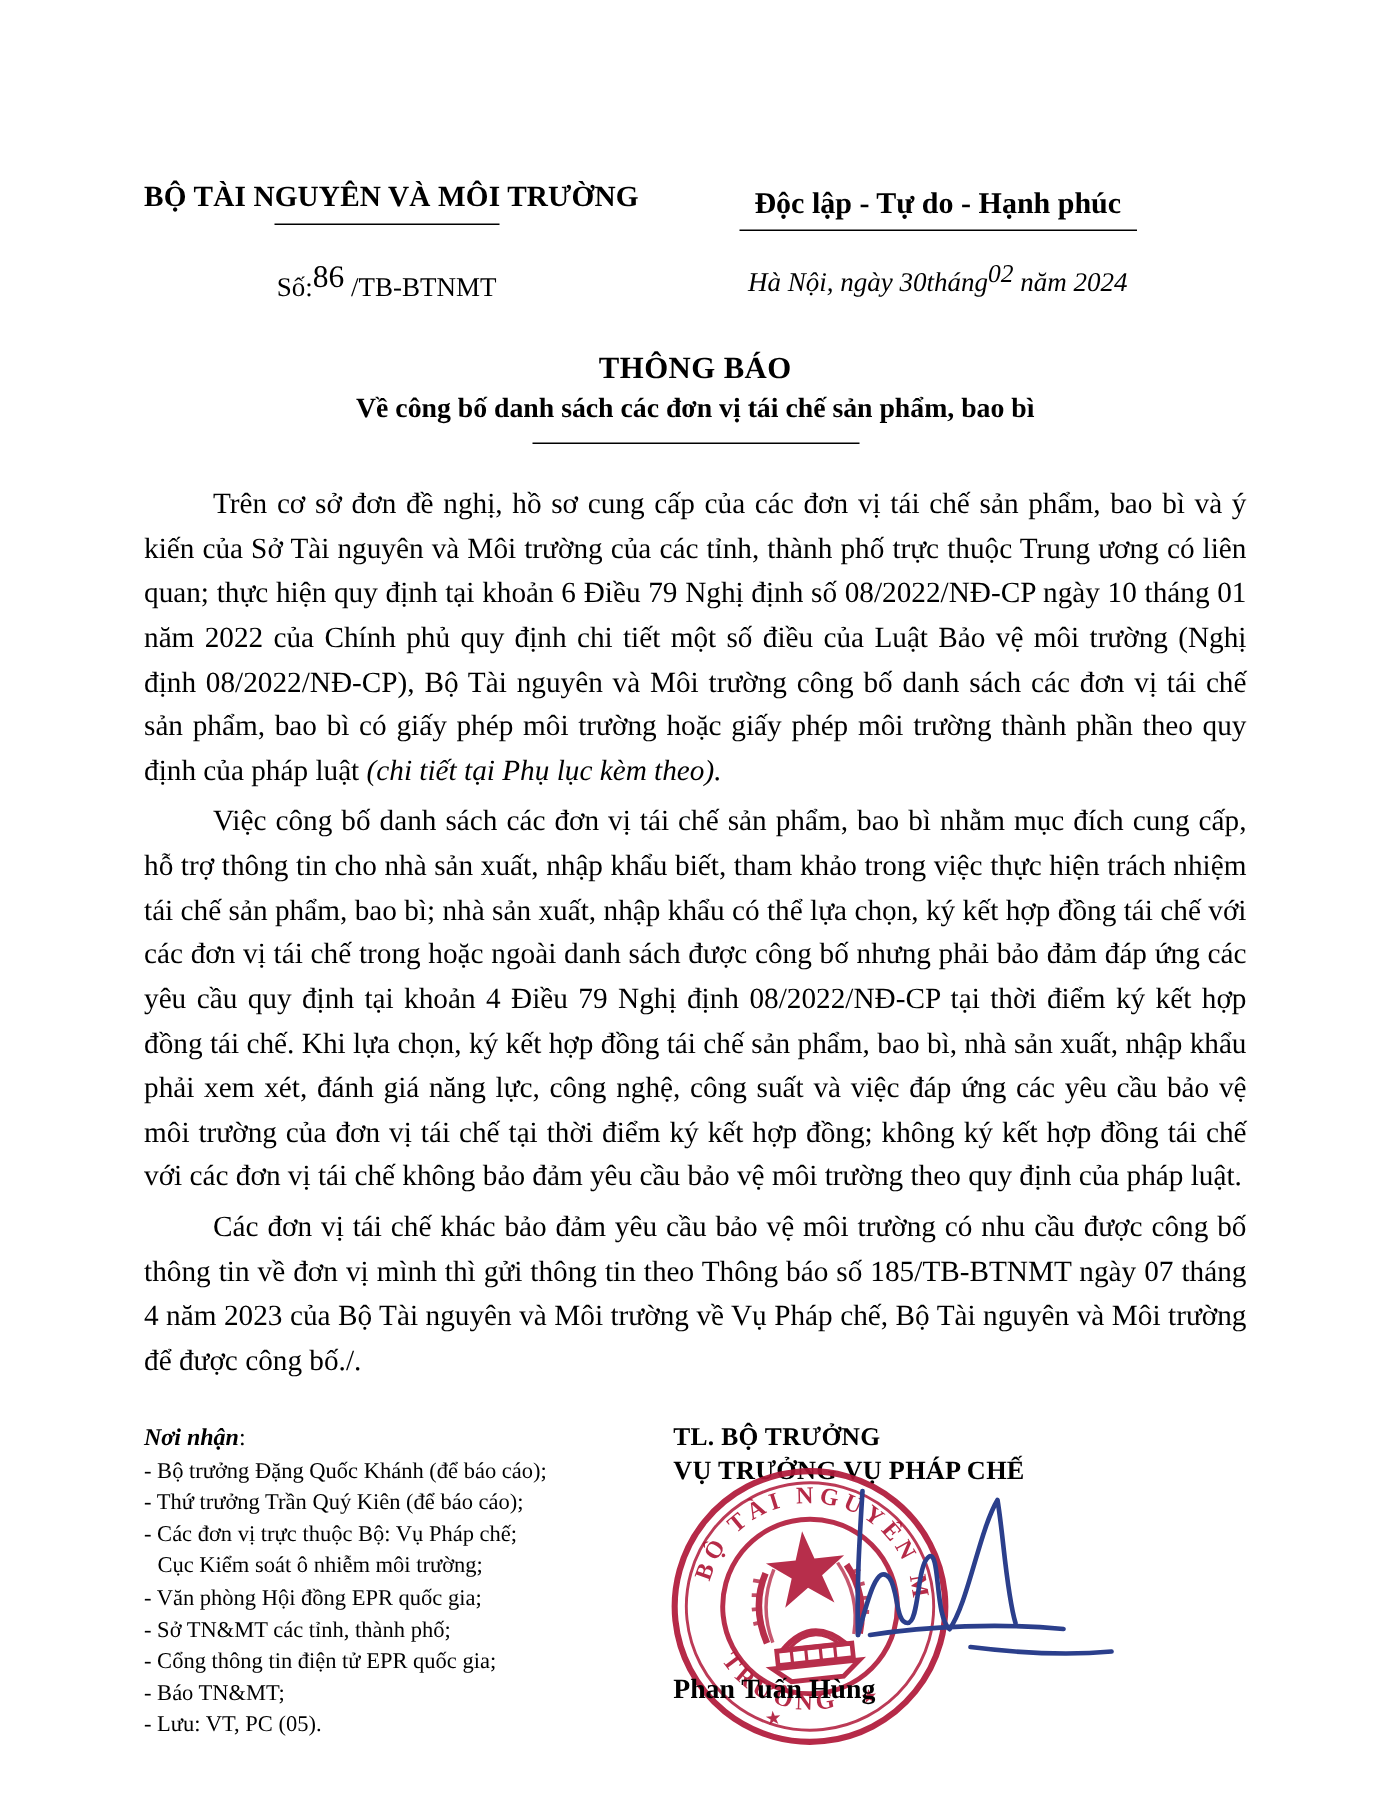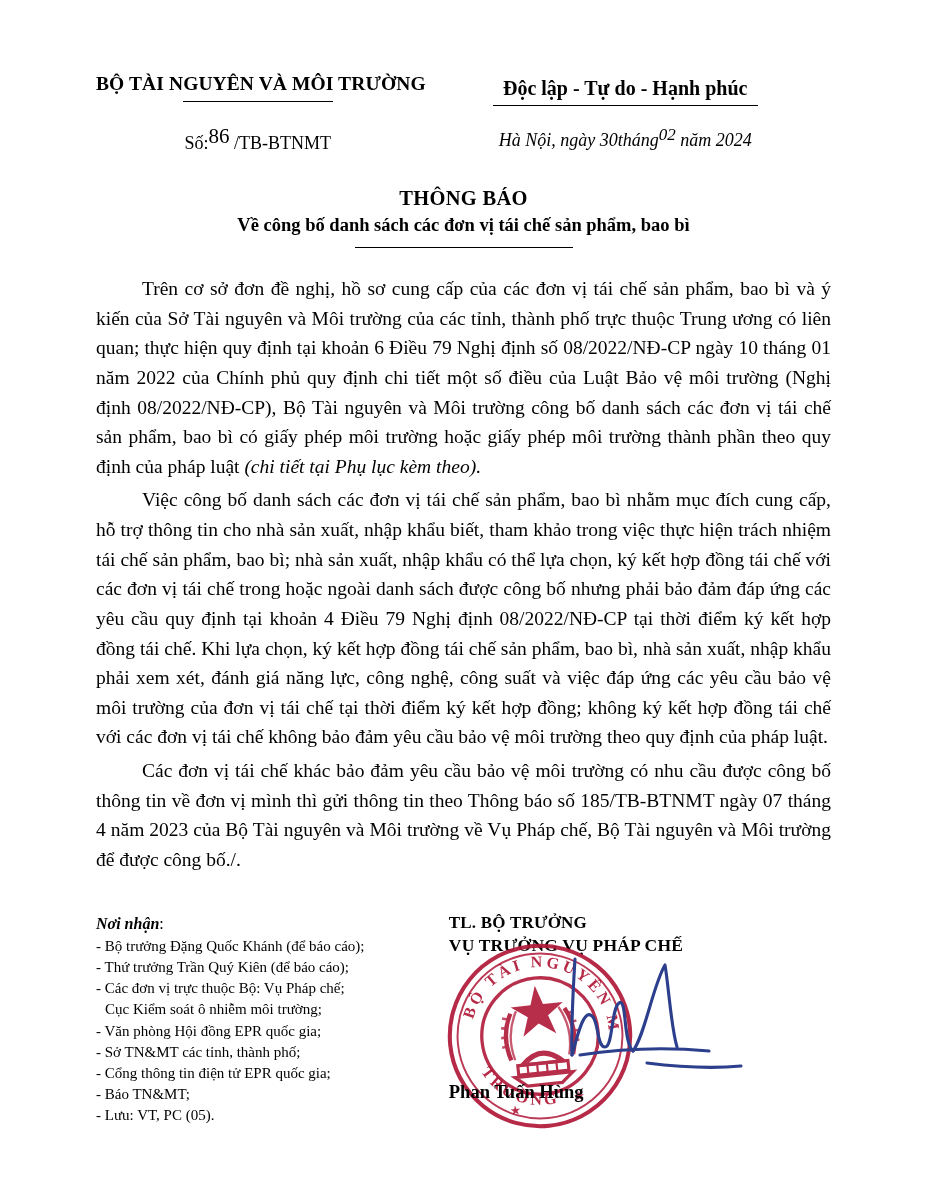--- a/index.html
+++ b/index.html
@@ -20,21 +20,21 @@
     width: 927px;
     height: 1200px;
     box-sizing: border-box;
     padding: 0 96px;
   }
 
   
   .header {
     display: flex;
     width: 100%;
-    padding-top: 72px;
+    padding-top: 120px;
   }
   .hdr-left {
     width: 44%;
     text-align: center;
     position: relative;
   }
   .hdr-right {
     width: 56%;
     text-align: center;
     position: relative;
@@ -132,21 +132,21 @@
   .body-text p {
     margin: 0 0 4px 0;
     text-indent: 46px;
   }
   .body-text p:last-child { margin-bottom: 0; }
   .ital { font-style: italic; }
 
   
   .footer {
     display: flex;
-    margin-top: 38px;
+    margin-top: 25px;
     width: 100%;
     position: relative;
   }
   .recipients {
     width: 48%;
     font-size: 15px;
     line-height: 1.41;
   }
   .recipients-title {
     font-style: italic;

